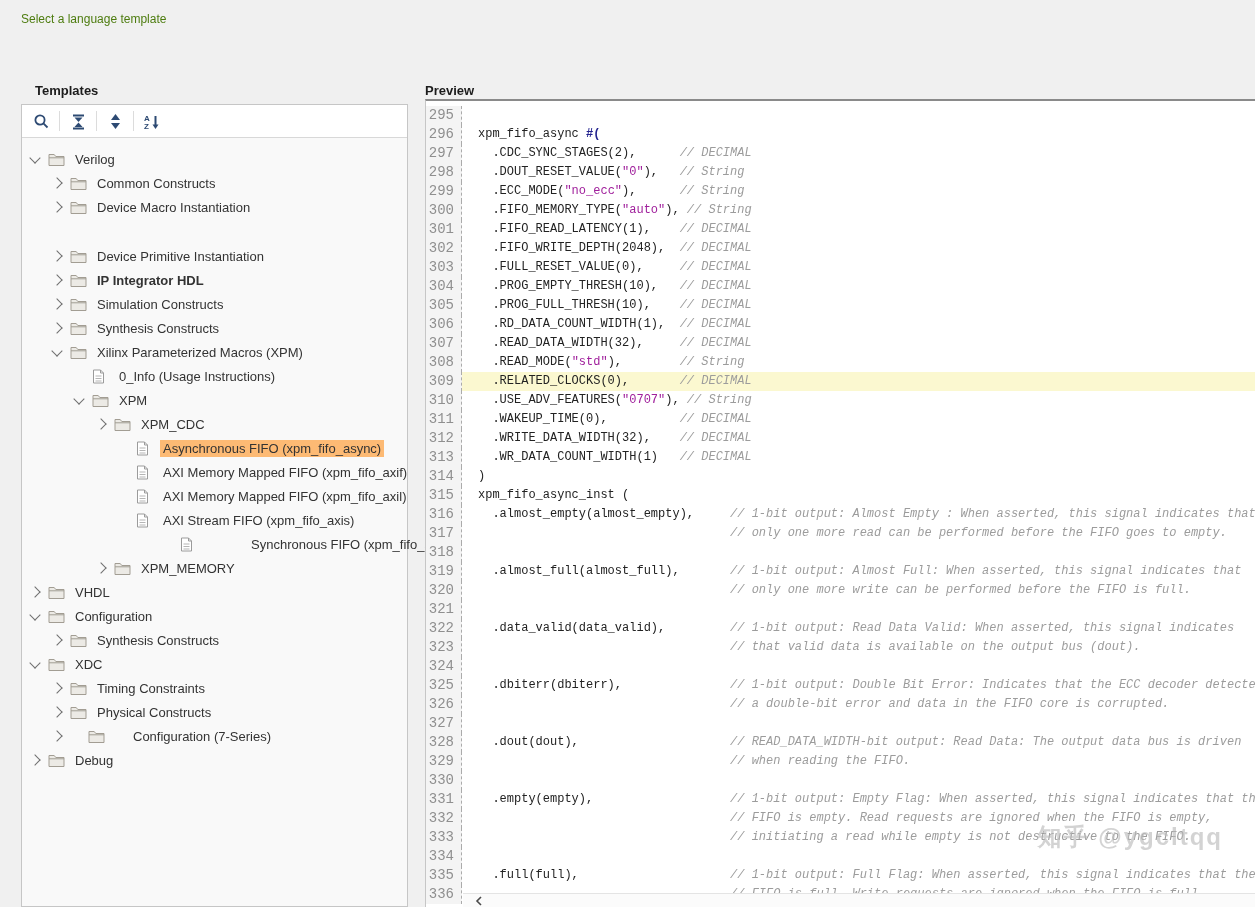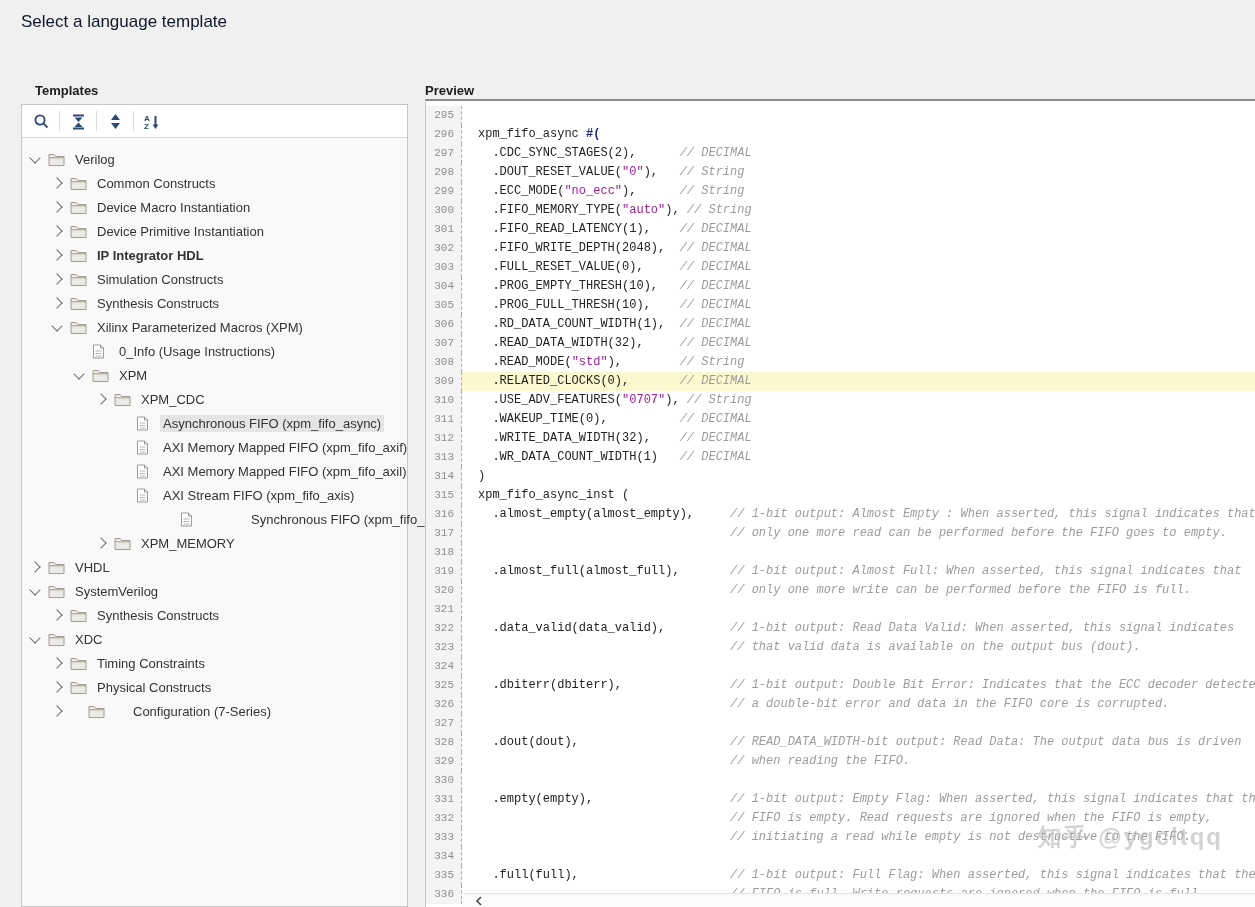--- a/index.html
+++ b/index.html
@@ -5,21 +5,21 @@
   * { box-sizing: border-box; margin: 0; padding: 0; }
   html,body { width:1255px; height:907px; overflow:hidden; }
   body {
     font-family: "Liberation Sans", sans-serif;
     background:#f0f0f0;
     color:#222;
     position:relative;
   }
   .page-title {
     position:absolute; left:21px; top:12px;
-    font-size:17px; color:#0f172a;
+    font-size:12px; color:#4d7c0f;
   }
   .panel-header {
     position:absolute; top:83px;
     font-size:13px; font-weight:bold; color:#1c1c1c;
   }
   #templates-header { left:35px; }
   #preview-header  { left:425px; }
 
   
   .templates-panel {
@@ -50,21 +50,21 @@
   .arrow {
     width:8px; height:8px; margin-right:9px; flex:0 0 8px;
     border-right:1.6px solid #6f6f6f; border-bottom:1.6px solid #6f6f6f;
     display:inline-block;
   }
   .arrow.right { transform:rotate(-45deg); margin-top:0; }
   .arrow.down  { transform:rotate(45deg); margin-top:-3px; }
   .arrow-spacer { width:8px; margin-right:9px; flex:0 0 8px; }
   .ticon { width:17px; height:16px; margin-right:7px; flex:0 0 17px; display:flex; align-items:center; }
   .tlabel { padding:1px 3px; }
-  .tlabel.selected { background:#e5e5e5; }
+  .tlabel.selected { background:#fdba74; }
 
   
   .preview-panel {
     position:absolute; left:425px; top:99px;
     width:830px; height:808px;
     background:#ffffff;
     border-top:2px solid #8a8a8a;
     border-left:1px solid #c6c6c6;
     overflow:hidden;
   }
@@ -73,21 +73,21 @@
     font-family:"Liberation Mono", monospace;
     font-size:12px; line-height:19px;
     white-space:pre;
   }
   .line { display:flex; height:19px; }
   .ln {
     flex:0 0 36px; width:36px;
     padding-right:7px; text-align:right;
     background:#f4f4f4;
     border-right:1px dashed #ababab;
-    color:#8f8f8f; font-size:11px;
+    color:#8f8f8f; font-size:14px;
   }
   .txt { flex:1; padding-left:16px; }
   .line.hl .txt { background:var(--hl); }
   .tk-c { color:var(--code); }
   .tk-s { color:var(--string); }
   .tk-h { color:var(--hash); font-weight:bold; }
   .tk-m { color:var(--comment); font-style:italic; }
 
   .hscrollbar {
     position:absolute; left:37px; right:0; bottom:0; height:14px;
@@ -171,21 +171,21 @@
       <div class="trow" style="padding-left: 31px;">
         <span class="arrow right"></span>
         <span class="ticon">
           <svg width="17" height="14" viewBox="0 0 17 14">
             <path d="M1 2.5 h5.2 l1.6 2 H16 v9 H1 z" fill="#eceae5" stroke="#a29d93" stroke-width="1"></path>
             <path d="M1 5.8 h15" stroke="#a29d93" stroke-width="1" fill="none"></path>
           </svg>
         </span>
         <span class="tlabel">Device Macro Instantiation</span>
       </div>
-      <div class="trow" style="padding-left: 31px;">
+      <div class="trow" style="padding-left: 31px; margin-top: 25px;">
         <span class="arrow right"></span>
         <span class="ticon">
           <svg width="17" height="14" viewBox="0 0 17 14">
             <path d="M1 2.5 h5.2 l1.6 2 H16 v9 H1 z" fill="#eceae5" stroke="#a29d93" stroke-width="1"></path>
             <path d="M1 5.8 h15" stroke="#a29d93" stroke-width="1" fill="none"></path>
           </svg>
         </span>
         <span class="tlabel">Device Primitive Instantiation</span>
       </div>
       <div class="trow" style="padding-left: 31px; font-weight: bold;">
@@ -347,21 +347,21 @@
         <span class="tlabel">VHDL</span>
       </div>
       <div class="trow" style="padding-left: 9px;">
         <span class="arrow down"></span>
         <span class="ticon">
           <svg width="17" height="14" viewBox="0 0 17 14">
             <path d="M1 2.5 h5.2 l1.6 2 H16 v9 H1 z" fill="#eceae5" stroke="#a29d93" stroke-width="1"></path>
             <path d="M1 5.8 h15" stroke="#a29d93" stroke-width="1" fill="none"></path>
           </svg>
         </span>
-        <span class="tlabel">SystemVerilog</span>
+        <span class="tlabel">Configuration</span>
       </div>
       <div class="trow" style="padding-left: 31px;">
         <span class="arrow right"></span>
         <span class="ticon">
           <svg width="17" height="14" viewBox="0 0 17 14">
             <path d="M1 2.5 h5.2 l1.6 2 H16 v9 H1 z" fill="#eceae5" stroke="#a29d93" stroke-width="1"></path>
             <path d="M1 5.8 h15" stroke="#a29d93" stroke-width="1" fill="none"></path>
           </svg>
         </span>
         <span class="tlabel">Synthesis Constructs</span>
@@ -398,20 +398,30 @@
       </div>
       <div class="trow" style="padding-left: 31px; gap: 18px;">
         <span class="arrow right"></span>
         <span class="ticon">
           <svg width="17" height="14" viewBox="0 0 17 14">
             <path d="M1 2.5 h5.2 l1.6 2 H16 v9 H1 z" fill="#eceae5" stroke="#a29d93" stroke-width="1"></path>
             <path d="M1 5.8 h15" stroke="#a29d93" stroke-width="1" fill="none"></path>
           </svg>
         </span>
         <span class="tlabel">Configuration (7-Series)</span>
+      </div>
+      <div class="trow" style="padding-left: 9px;">
+        <span class="arrow right"></span>
+        <span class="ticon">
+          <svg width="17" height="14" viewBox="0 0 17 14">
+            <path d="M1 2.5 h5.2 l1.6 2 H16 v9 H1 z" fill="#eceae5" stroke="#a29d93" stroke-width="1"></path>
+            <path d="M1 5.8 h15" stroke="#a29d93" stroke-width="1" fill="none"></path>
+          </svg>
+        </span>
+        <span class="tlabel">Debug</span>
       </div>
     </div>
 </div>
 
 <div class="preview-panel">
   <div class="code-area"><div class="line"><span class="ln">295</span><span class="txt"></span></div><div class="line"><span class="ln">296</span><span class="txt"><span class="tk-c">xpm_fifo_async </span><span class="tk-h">#(</span></span></div><div class="line"><span class="ln">297</span><span class="txt"><span class="tk-c">  .CDC_SYNC_STAGES(2),      </span><span class="tk-m">// DECIMAL</span></span></div><div class="line"><span class="ln">298</span><span class="txt"><span class="tk-c">  .DOUT_RESET_VALUE(</span><span class="tk-s">"0"</span><span class="tk-c">),   </span><span class="tk-m">// String</span></span></div><div class="line"><span class="ln">299</span><span class="txt"><span class="tk-c">  .ECC_MODE(</span><span class="tk-s">"no_ecc"</span><span class="tk-c">),      </span><span class="tk-m">// String</span></span></div><div class="line"><span class="ln">300</span><span class="txt"><span class="tk-c">  .FIFO_MEMORY_TYPE(</span><span class="tk-s">"auto"</span><span class="tk-c">), </span><span class="tk-m">// String</span></span></div><div class="line"><span class="ln">301</span><span class="txt"><span class="tk-c">  .FIFO_READ_LATENCY(1),    </span><span class="tk-m">// DECIMAL</span></span></div><div class="line"><span class="ln">302</span><span class="txt"><span class="tk-c">  .FIFO_WRITE_DEPTH(2048),  </span><span class="tk-m">// DECIMAL</span></span></div><div class="line"><span class="ln">303</span><span class="txt"><span class="tk-c">  .FULL_RESET_VALUE(0),     </span><span class="tk-m">// DECIMAL</span></span></div><div class="line"><span class="ln">304</span><span class="txt"><span class="tk-c">  .PROG_EMPTY_THRESH(10),   </span><span class="tk-m">// DECIMAL</span></span></div><div class="line"><span class="ln">305</span><span class="txt"><span class="tk-c">  .PROG_FULL_THRESH(10),    </span><span class="tk-m">// DECIMAL</span></span></div><div class="line"><span class="ln">306</span><span class="txt"><span class="tk-c">  .RD_DATA_COUNT_WIDTH(1),  </span><span class="tk-m">// DECIMAL</span></span></div><div class="line"><span class="ln">307</span><span class="txt"><span class="tk-c">  .READ_DATA_WIDTH(32),     </span><span class="tk-m">// DECIMAL</span></span></div><div class="line"><span class="ln">308</span><span class="txt"><span class="tk-c">  .READ_MODE(</span><span class="tk-s">"std"</span><span class="tk-c">),        </span><span class="tk-m">// String</span></span></div><div class="line hl"><span class="ln">309</span><span class="txt"><span class="tk-c">  .RELATED_CLOCKS(0),       </span><span class="tk-m">// DECIMAL</span></span></div><div class="line"><span class="ln">310</span><span class="txt"><span class="tk-c">  .USE_ADV_FEATURES(</span><span class="tk-s">"0707"</span><span class="tk-c">), </span><span class="tk-m">// String</span></span></div><div class="line"><span class="ln">311</span><span class="txt"><span class="tk-c">  .WAKEUP_TIME(0),          </span><span class="tk-m">// DECIMAL</span></span></div><div class="line"><span class="ln">312</span><span class="txt"><span class="tk-c">  .WRITE_DATA_WIDTH(32),    </span><span class="tk-m">// DECIMAL</span></span></div><div class="line"><span class="ln">313</span><span class="txt"><span class="tk-c">  .WR_DATA_COUNT_WIDTH(1)   </span><span class="tk-m">// DECIMAL</span></span></div><div class="line"><span class="ln">314</span><span class="txt"><span class="tk-c">)</span></span></div><div class="line"><span class="ln">315</span><span class="txt"><span class="tk-c">xpm_fifo_async_inst (</span></span></div><div class="line"><span class="ln">316</span><span class="txt"><span class="tk-c">  .almost_empty(almost_empty),     </span><span class="tk-m">// 1-bit output: Almost Empty : When asserted, this signal indicates that</span></span></div><div class="line"><span class="ln">317</span><span class="txt"><span class="tk-c">                                   </span><span class="tk-m">// only one more read can be performed before the FIFO goes to empty.</span></span></div><div class="line"><span class="ln">318</span><span class="txt"></span></div><div class="line"><span class="ln">319</span><span class="txt"><span class="tk-c">  .almost_full(almost_full),       </span><span class="tk-m">// 1-bit output: Almost Full: When asserted, this signal indicates that</span></span></div><div class="line"><span class="ln">320</span><span class="txt"><span class="tk-c">                                   </span><span class="tk-m">// only one more write can be performed before the FIFO is full.</span></span></div><div class="line"><span class="ln">321</span><span class="txt"></span></div><div class="line"><span class="ln">322</span><span class="txt"><span class="tk-c">  .data_valid(data_valid),         </span><span class="tk-m">// 1-bit output: Read Data Valid: When asserted, this signal indicates</span></span></div><div class="line"><span class="ln">323</span><span class="txt"><span class="tk-c">                                   </span><span class="tk-m">// that valid data is available on the output bus (dout).</span></span></div><div class="line"><span class="ln">324</span><span class="txt"></span></div><div class="line"><span class="ln">325</span><span class="txt"><span class="tk-c">  .dbiterr(dbiterr),               </span><span class="tk-m">// 1-bit output: Double Bit Error: Indicates that the ECC decoder detected</span></span></div><div class="line"><span class="ln">326</span><span class="txt"><span class="tk-c">                                   </span><span class="tk-m">// a double-bit error and data in the FIFO core is corrupted.</span></span></div><div class="line"><span class="ln">327</span><span class="txt"></span></div><div class="line"><span class="ln">328</span><span class="txt"><span class="tk-c">  .dout(dout),                     </span><span class="tk-m">// READ_DATA_WIDTH-bit output: Read Data: The output data bus is driven</span></span></div><div class="line"><span class="ln">329</span><span class="txt"><span class="tk-c">                                   </span><span class="tk-m">// when reading the FIFO.</span></span></div><div class="line"><span class="ln">330</span><span class="txt"></span></div><div class="line"><span class="ln">331</span><span class="txt"><span class="tk-c">  .empty(empty),                   </span><span class="tk-m">// 1-bit output: Empty Flag: When asserted, this signal indicates that the</span></span></div><div class="line"><span class="ln">332</span><span class="txt"><span class="tk-c">                                   </span><span class="tk-m">// FIFO is empty. Read requests are ignored when the FIFO is empty,</span></span></div><div class="line"><span class="ln">333</span><span class="txt"><span class="tk-c">                                   </span><span class="tk-m">// initiating a read while empty is not destructive to the FIFO.</span></span></div><div class="line"><span class="ln">334</span><span class="txt"></span></div><div class="line"><span class="ln">335</span><span class="txt"><span class="tk-c">  .full(full),                     </span><span class="tk-m">// 1-bit output: Full Flag: When asserted, this signal indicates that the</span></span></div><div class="line"><span class="ln">336</span><span class="txt"><span class="tk-c">                                   </span><span class="tk-m">// FIFO is full. Write requests are ignored when the FIFO is full</span></span></div></div>
   <div class="hscrollbar">
     <button class="scroll-left-btn">
       <svg width="8" height="10" viewBox="0 0 8 10">
           <polyline points="6,1 2,5 6,9" fill="none" stroke="#4a4a4a" stroke-width="1.6"></polyline>

